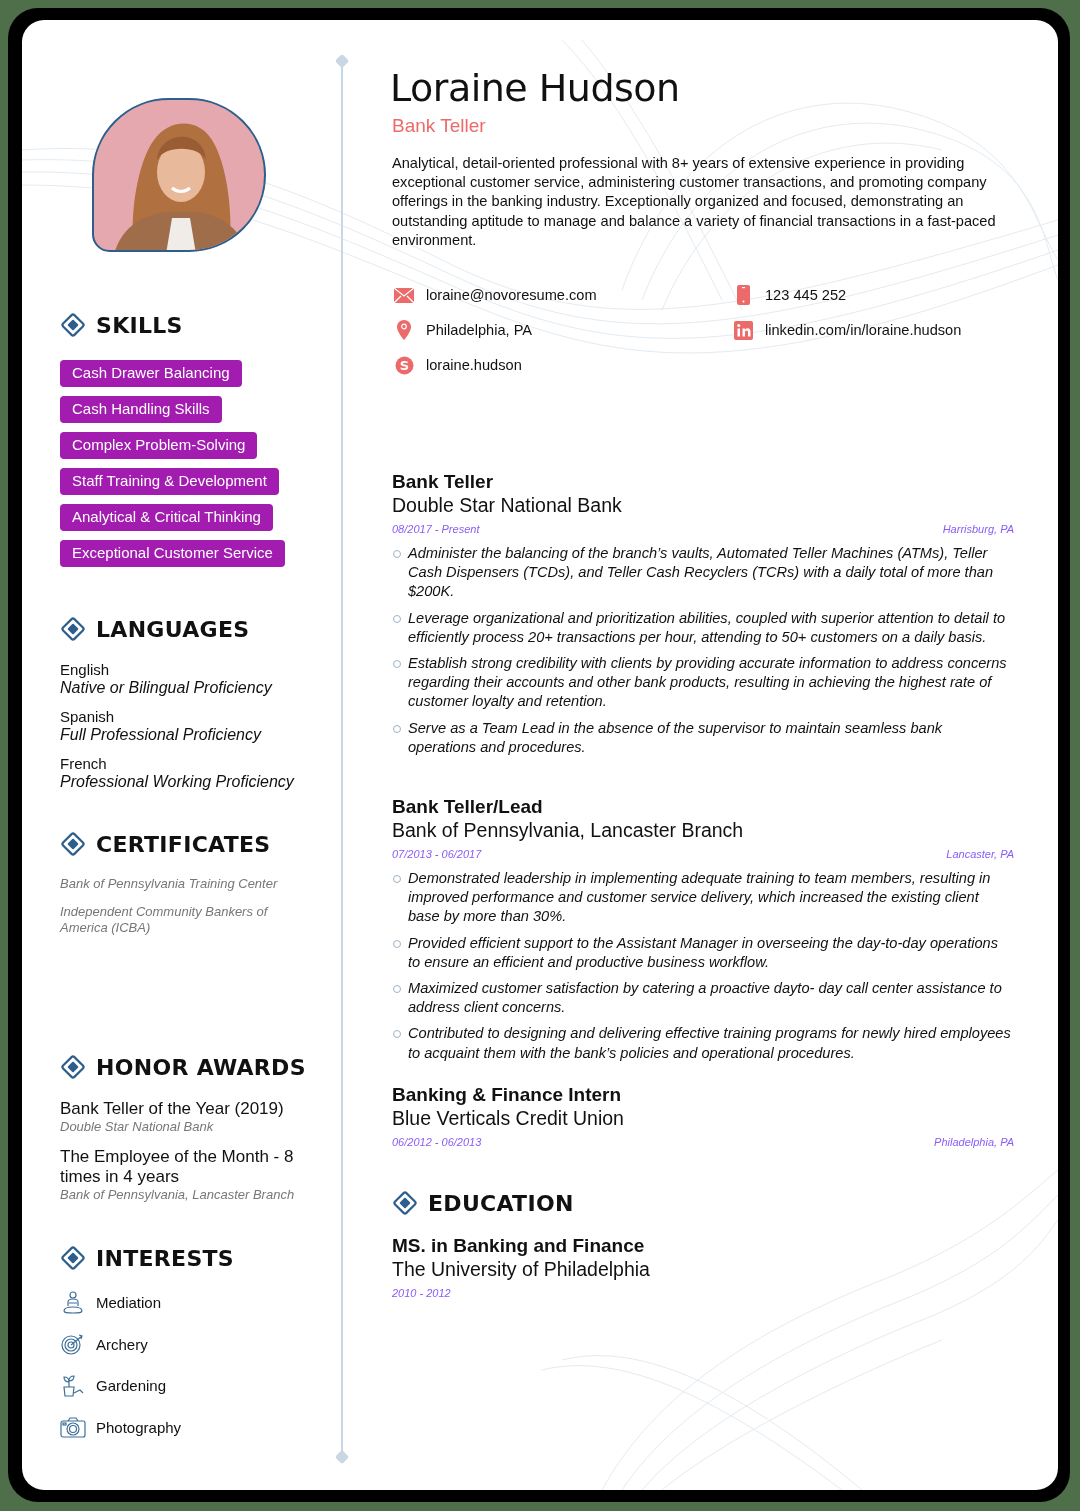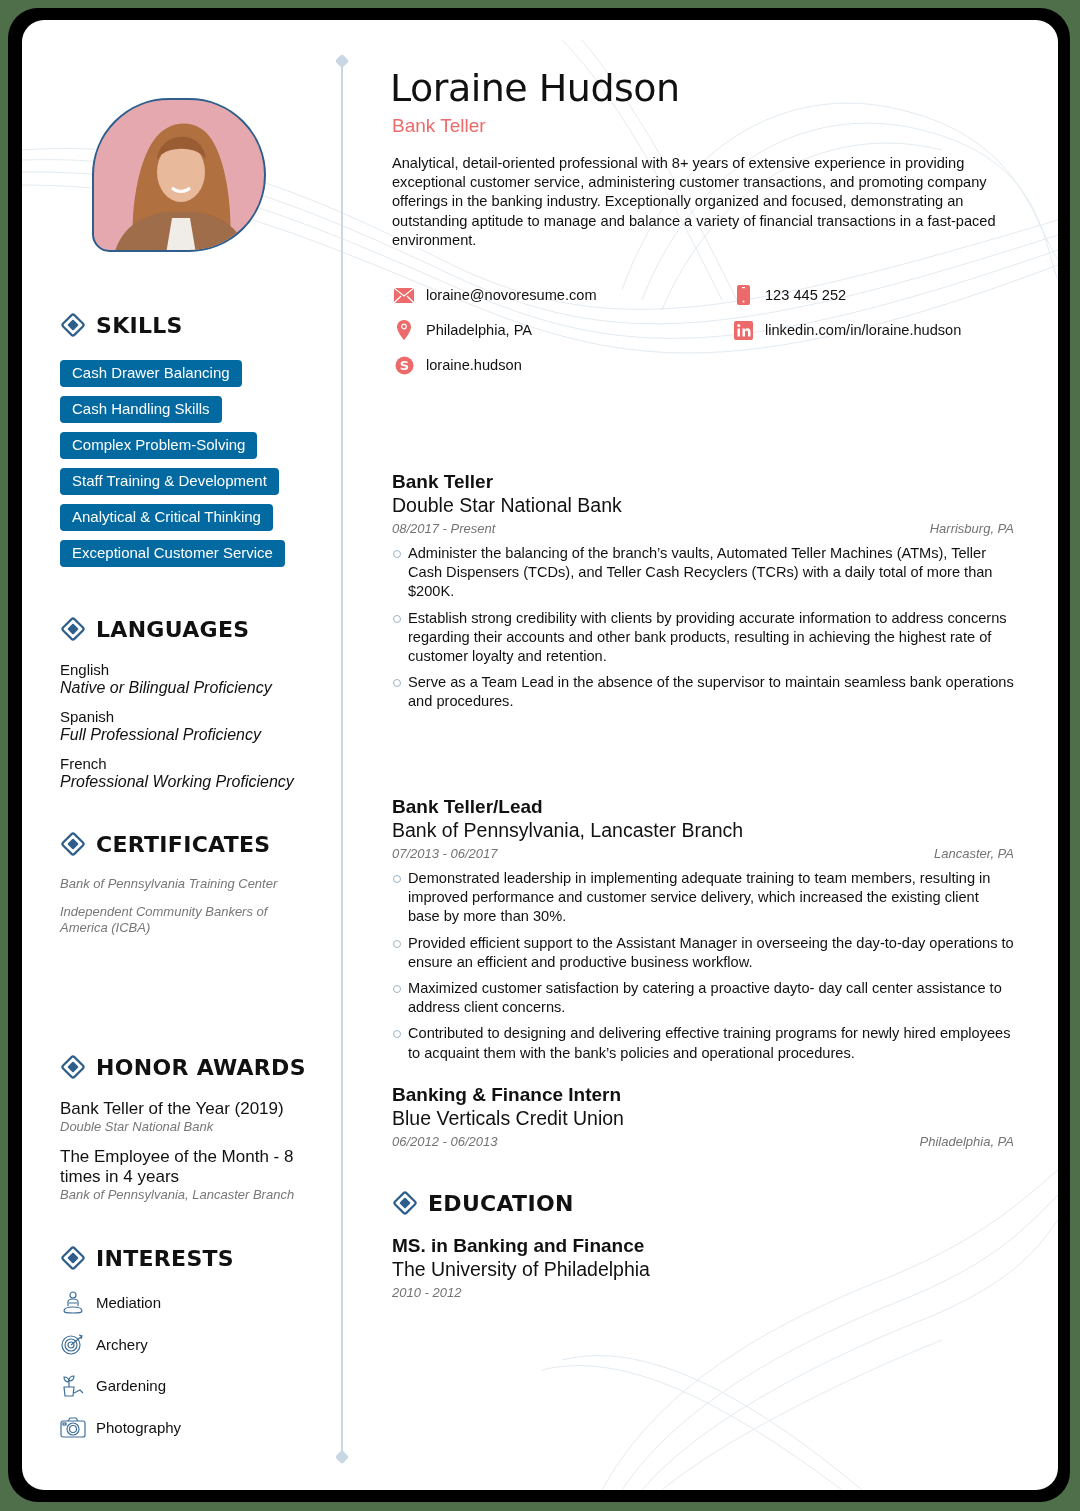--- a/index.html
+++ b/index.html
@@ -17,21 +17,21 @@
   
   .photo { position: absolute; left: 70px; top: 78px; width: 174px; height: 154px; background: #e5a8ae; border: 2px solid #2d5e8c; border-radius: 87px 87px 87px 20px; overflow: hidden; }
 
   
   .sec { position: absolute; display: flex; align-items: center; gap: 10px; }
   .sec .dia { width: 26px; height: 26px; position: relative; }
   .sec h2 { font-family: "DejaVu Sans", sans-serif; font-weight: bold; font-size: 22px; letter-spacing: 0.3px; color: #111; }
 
   
   .skills { position: absolute; left: 38px; top: 340px; width: 260px; }
-  .skill { display: inline-block; background: #0369a1; color: #fff; font-size: 15px; padding: 4px 12px 5px; border-radius: 4px; margin-bottom: 9px; line-height: 18px; }
+  .skill { display: inline-block; background: #a21caf; color: #fff; font-size: 15px; padding: 4px 12px 5px; border-radius: 4px; margin-bottom: 9px; line-height: 18px; }
 
   .lang-name { font-size: 15px; color: #111; line-height: 19px; }
   .lang-level { font-size: 16px; font-style: italic; color: #111; line-height: 17px; margin-bottom: 11px; }
 
   .cert-title { font-size: 17px; color: #111; line-height: 20px; }
   .cert-org { font-size: 13px; font-style: italic; color: #777; line-height: 16px; margin-bottom: 12px; }
   .link-ico { display: inline-block; width: 13px; height: 13px; vertical-align: middle; margin-left: 6px; }
 
   .int-item { display: flex; align-items: center; height: 41.5px; }
   .int-item .ico { width: 26px; height: 26px; margin-right: 10px; }
@@ -41,23 +41,23 @@
   .name { position: absolute; left: 368px; top: 46px; font-size: 38px; font-family: "DejaVu Sans", sans-serif; color: #111; letter-spacing: -0.5px; }
   .role { position: absolute; left: 370px; top: 95px; font-size: 19px; color: #ec6a6a; }
   .summary { position: absolute; left: 370px; top: 134px; width: 620px; font-size: 14.6px; line-height: 19.2px; color: #111; }
 
   .contact { position: absolute; display: flex; align-items: center; font-size: 14.6px; color: #111; }
   .contact .ci { width: 20px; height: 20px; margin-right: 12px; display: flex; align-items: center; justify-content: center; }
 
   .job { position: absolute; left: 370px; width: 622px; }
   .job-title { font-size: 19px; font-weight: bold; color: #111; line-height: 23px; }
   .job-company { font-size: 19.5px; color: #111; line-height: 24px; }
-  .job-meta { display: flex; justify-content: space-between; font-size: 13px; font-style: italic; color: #737373; margin-top: 4px; line-height: 16px; }
+  .job-meta { display: flex; justify-content: space-between; font-size: 11px; font-style: italic; color: #8b5cf6; margin-top: 4px; line-height: 16px; }
   .bullets { list-style: none; margin-top: 7px; }
-  .bullets li { position: relative; padding-left: 16px; font-size: 14.6px; line-height: 19.2px; color: #111; margin-bottom: 7px; }
+  .bullets li { position: relative; padding-left: 16px; font-size: 14.6px; line-height: 19.2px; color: #111; margin-bottom: 7px; font-style: italic; }
   .bullets li::before { content: ""; position: absolute; left: 1px; top: 6px; width: 6px; height: 6px; border: 1px solid #9db3c5; border-radius: 50%; }
 </style>
 </head>
 <body>
 
 <div class="frame"></div>
 <div class="page">
 
   <svg class="waves" viewBox="0 0 1036 1470">
     <g fill="none" stroke="#e3ebf1" stroke-width="1">
@@ -276,20 +276,21 @@
 
   <div class="job" style="top:450px;">
     <div class="job-title">Bank Teller</div>
     <div class="job-company">Double Star National Bank</div>
     <div class="job-meta">
       <span>08/2017 - Present</span>
       <span>Harrisburg, PA</span>
     </div>
     <ul class="bullets">
       <li>Administer the balancing of the branch’s vaults, Automated Teller Machines (ATMs), Teller Cash Dispensers (TCDs), and Teller Cash Recyclers (TCRs) with a daily total of more than $200K.</li>
+      <li>Leverage organizational and prioritization abilities, coupled with superior attention to detail to efficiently process 20+ transactions per hour, attending to 50+ customers on a daily basis.</li>
       <li>Establish strong credibility with clients by providing accurate information to address concerns regarding their accounts and other bank products, resulting in achieving the highest rate of customer loyalty and retention.</li>
       <li>Serve as a Team Lead in the absence of the supervisor to maintain seamless bank operations and procedures.</li>
     </ul>
   </div>
 
   <div class="job" style="top:775px;">
     <div class="job-title">Bank Teller/Lead</div>
     <div class="job-company">Bank of Pennsylvania, Lancaster Branch</div>
     <div class="job-meta">
       <span>07/2013 - 06/2017</span>

